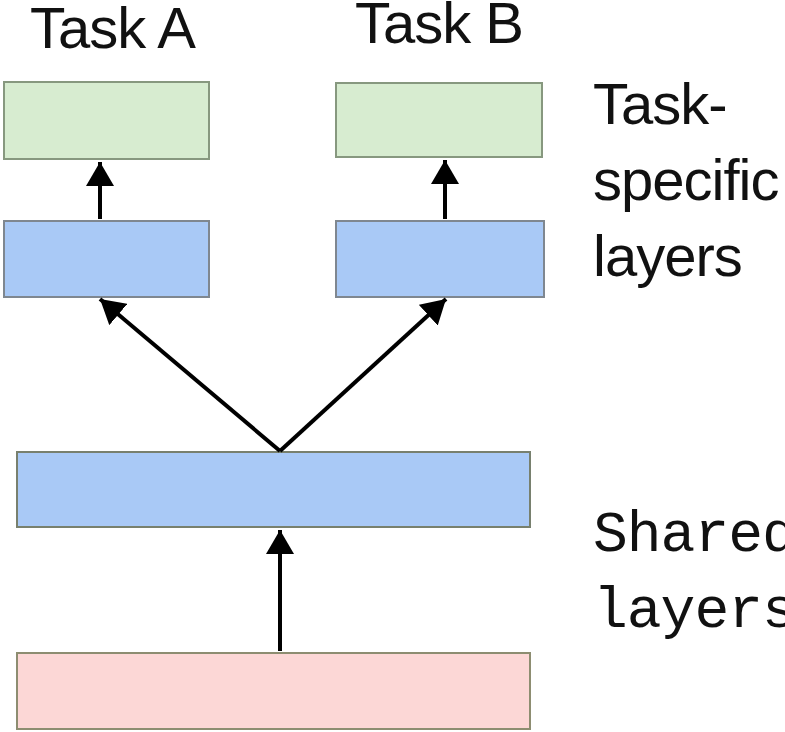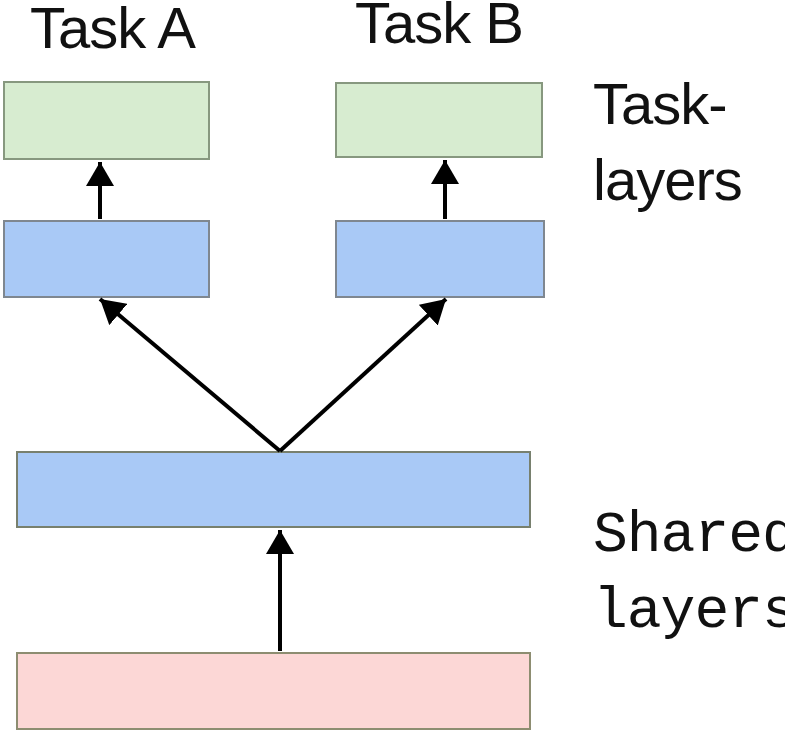--- a/index.html
+++ b/index.html
@@ -74,20 +74,21 @@
       <line x1="280" y1="451" x2="446" y2="299" stroke="#000000" stroke-width="4" marker-end="url(#ah)"></line>
       <line x1="280" y1="651" x2="280" y2="530" stroke="#000000" stroke-width="4" marker-end="url(#ah)"></line>
     </svg>
 
   <div class="lbl lbl-single lbl-task-a">Task A</div>
 
   <div class="lbl lbl-single lbl-task-b">Task B</div>
 
   <div class="lbl lbl-multi lbl-task-specific">
     <div>Task-</div>
+    <div>specific</div>
     <div>layers</div>
   </div>
 
   <div class="lbl lbl-multi lbl-shared">
     <div>Shared</div>
     <div>layers</div>
   </div>
 
 </div>
 

